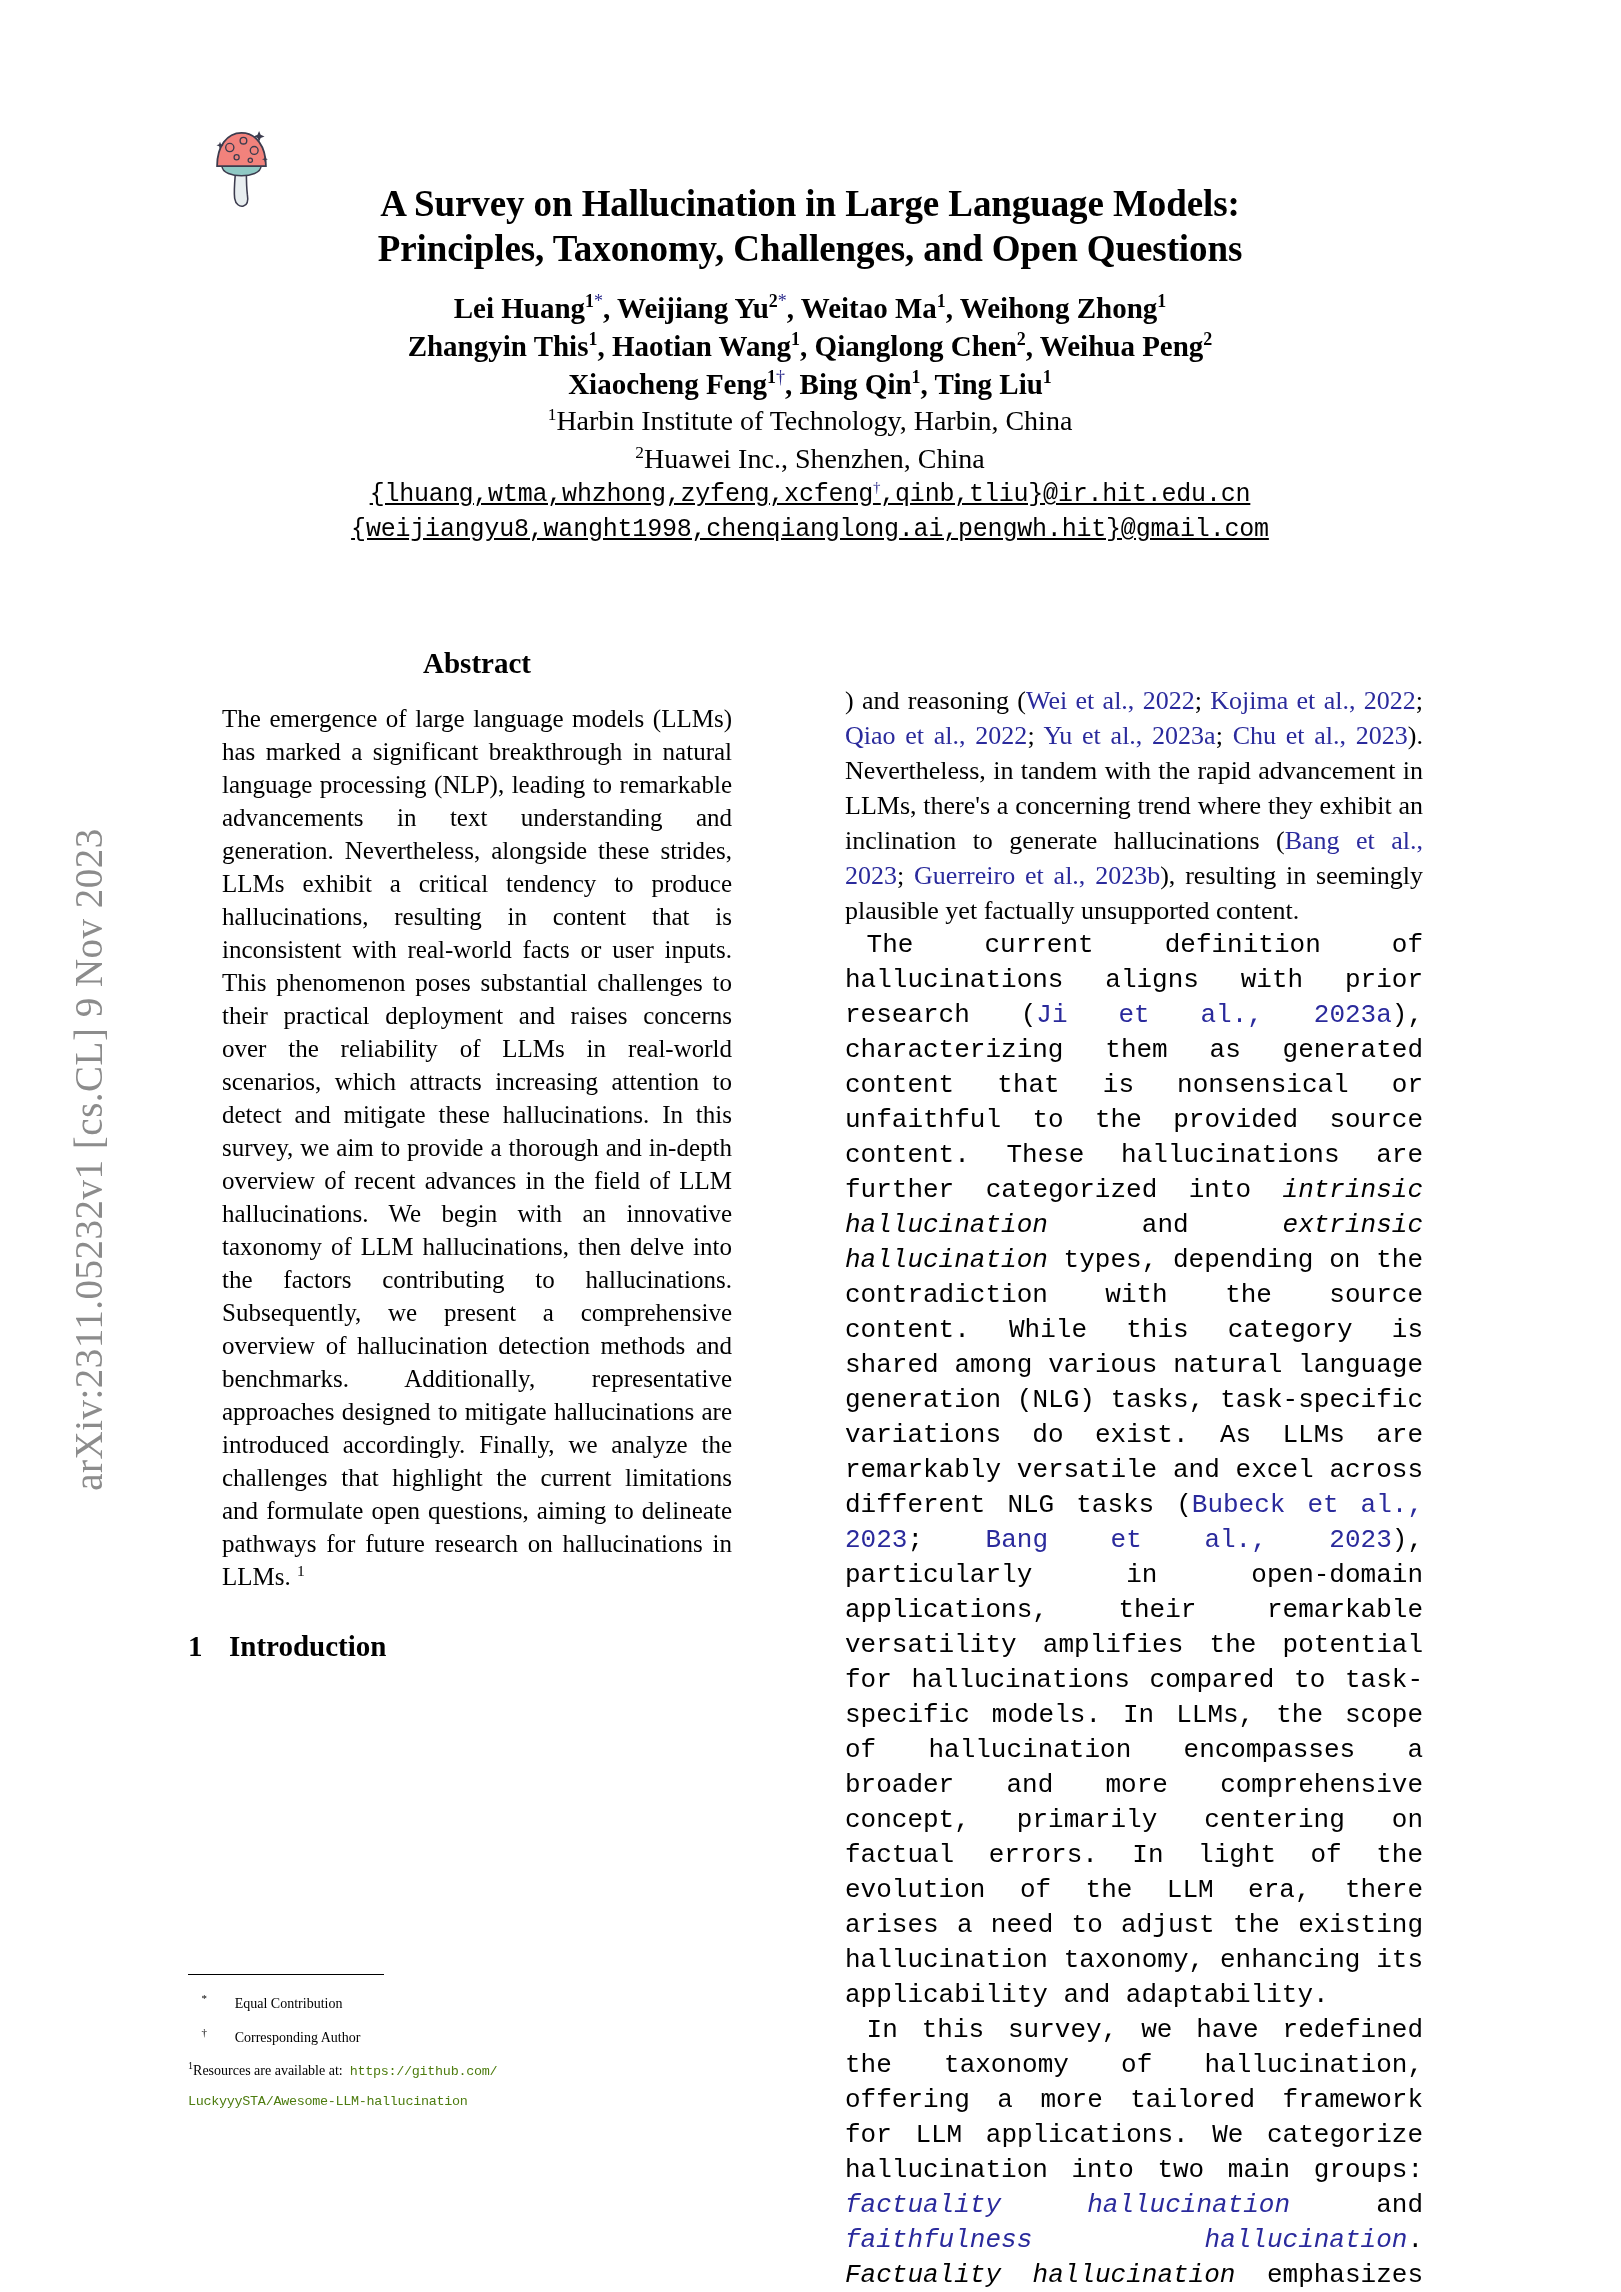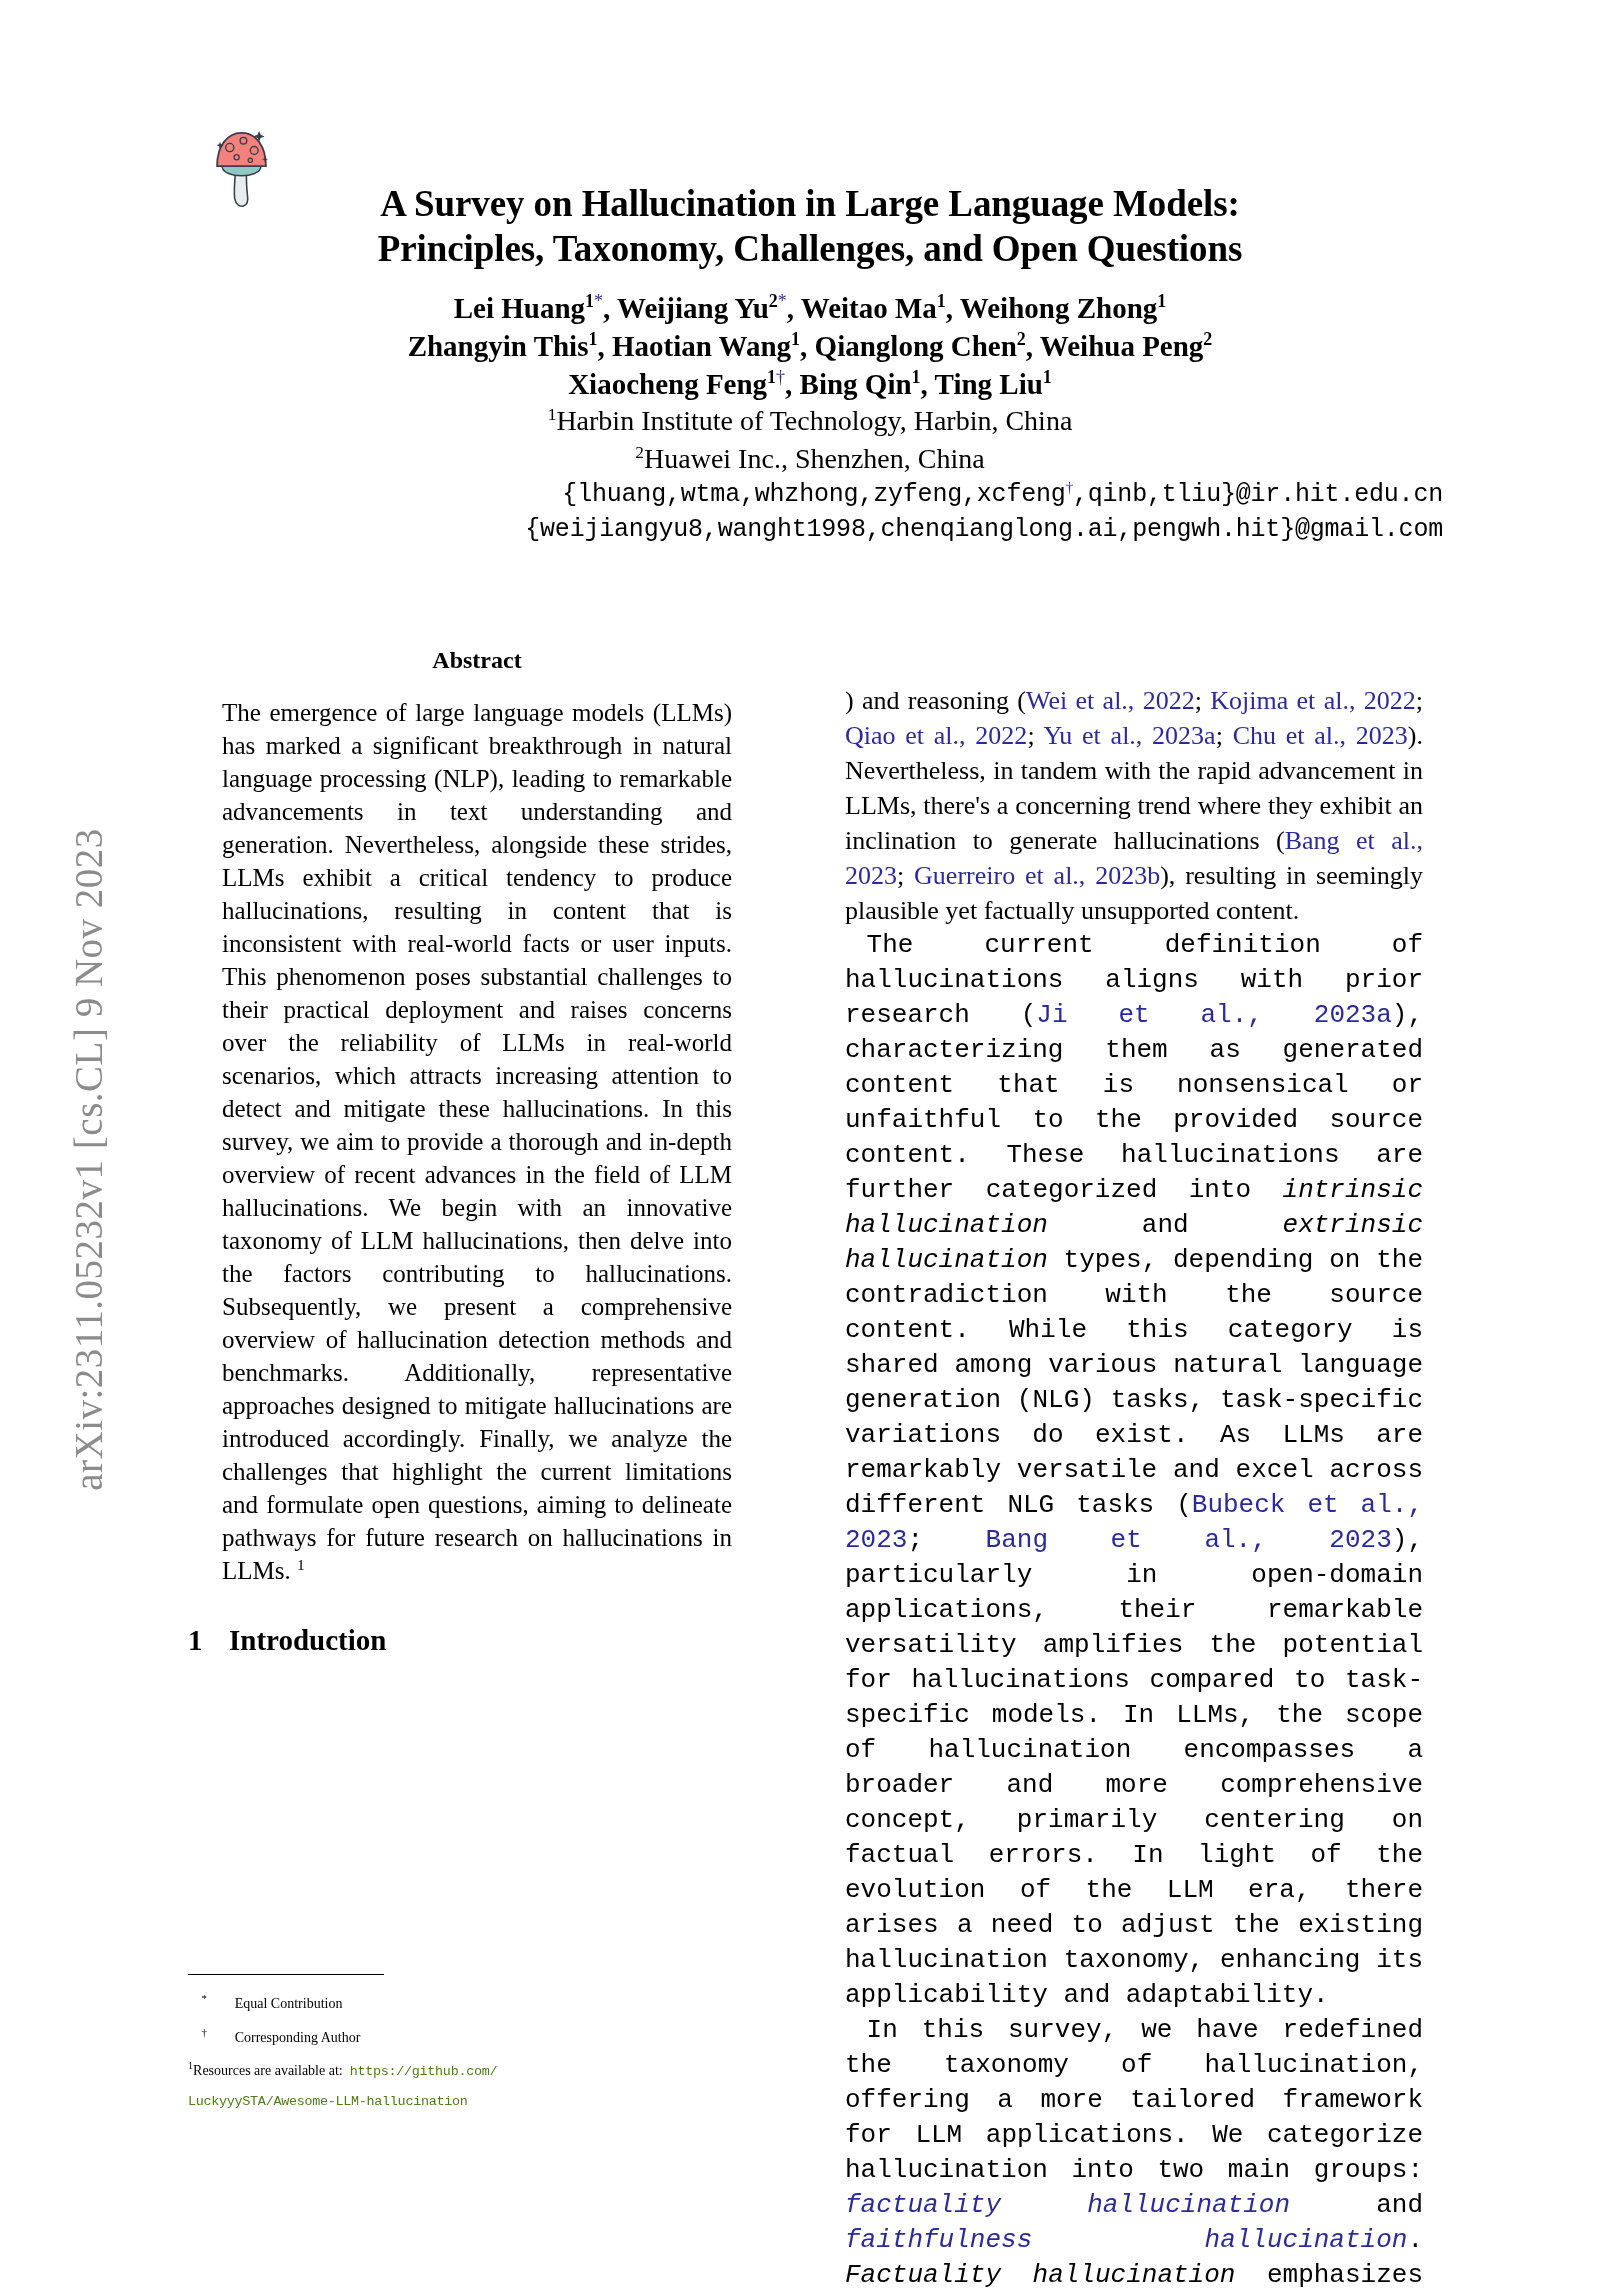--- a/index.html
+++ b/index.html
@@ -102,25 +102,26 @@
     vertical-align: super;
     line-height: 0;
   }
 
   
   #emails {
     position: absolute;
     left: 177px;
     top: 477px;
     width: 1266px;
-    text-align: right;
+    text-align: center;
     font-family: "Liberation Mono", "DejaVu Sans Mono", monospace;
     font-size: 25px;
     line-height: 35px;
     letter-spacing: -0.2px;
+    text-decoration: underline;
   }
   #emails sup {
     font-size: 0.6em;
     vertical-align: super;
     line-height: 0;
     color: #2b2b8c;
     font-family: "Liberation Serif", serif;
   }
 
   
@@ -134,21 +135,21 @@
   .col {
     position: absolute;
     top: 0;
     width: 578px;
   }
   #col-left  { left: 188px; }
   #col-right { left: 845px; }
 
   .abstract-head {
     text-align: center;
-    font-size: 24px;
+    font-size: 29px;
     font-weight: bold;
     margin: 0 0 21.6px 0;
   }
   .abstract-body {
     width: 510px;
     margin: 0 auto;
     font-size: 25px;
     line-height: 33px;
     text-align: justify;
     text-justify: inter-word;

